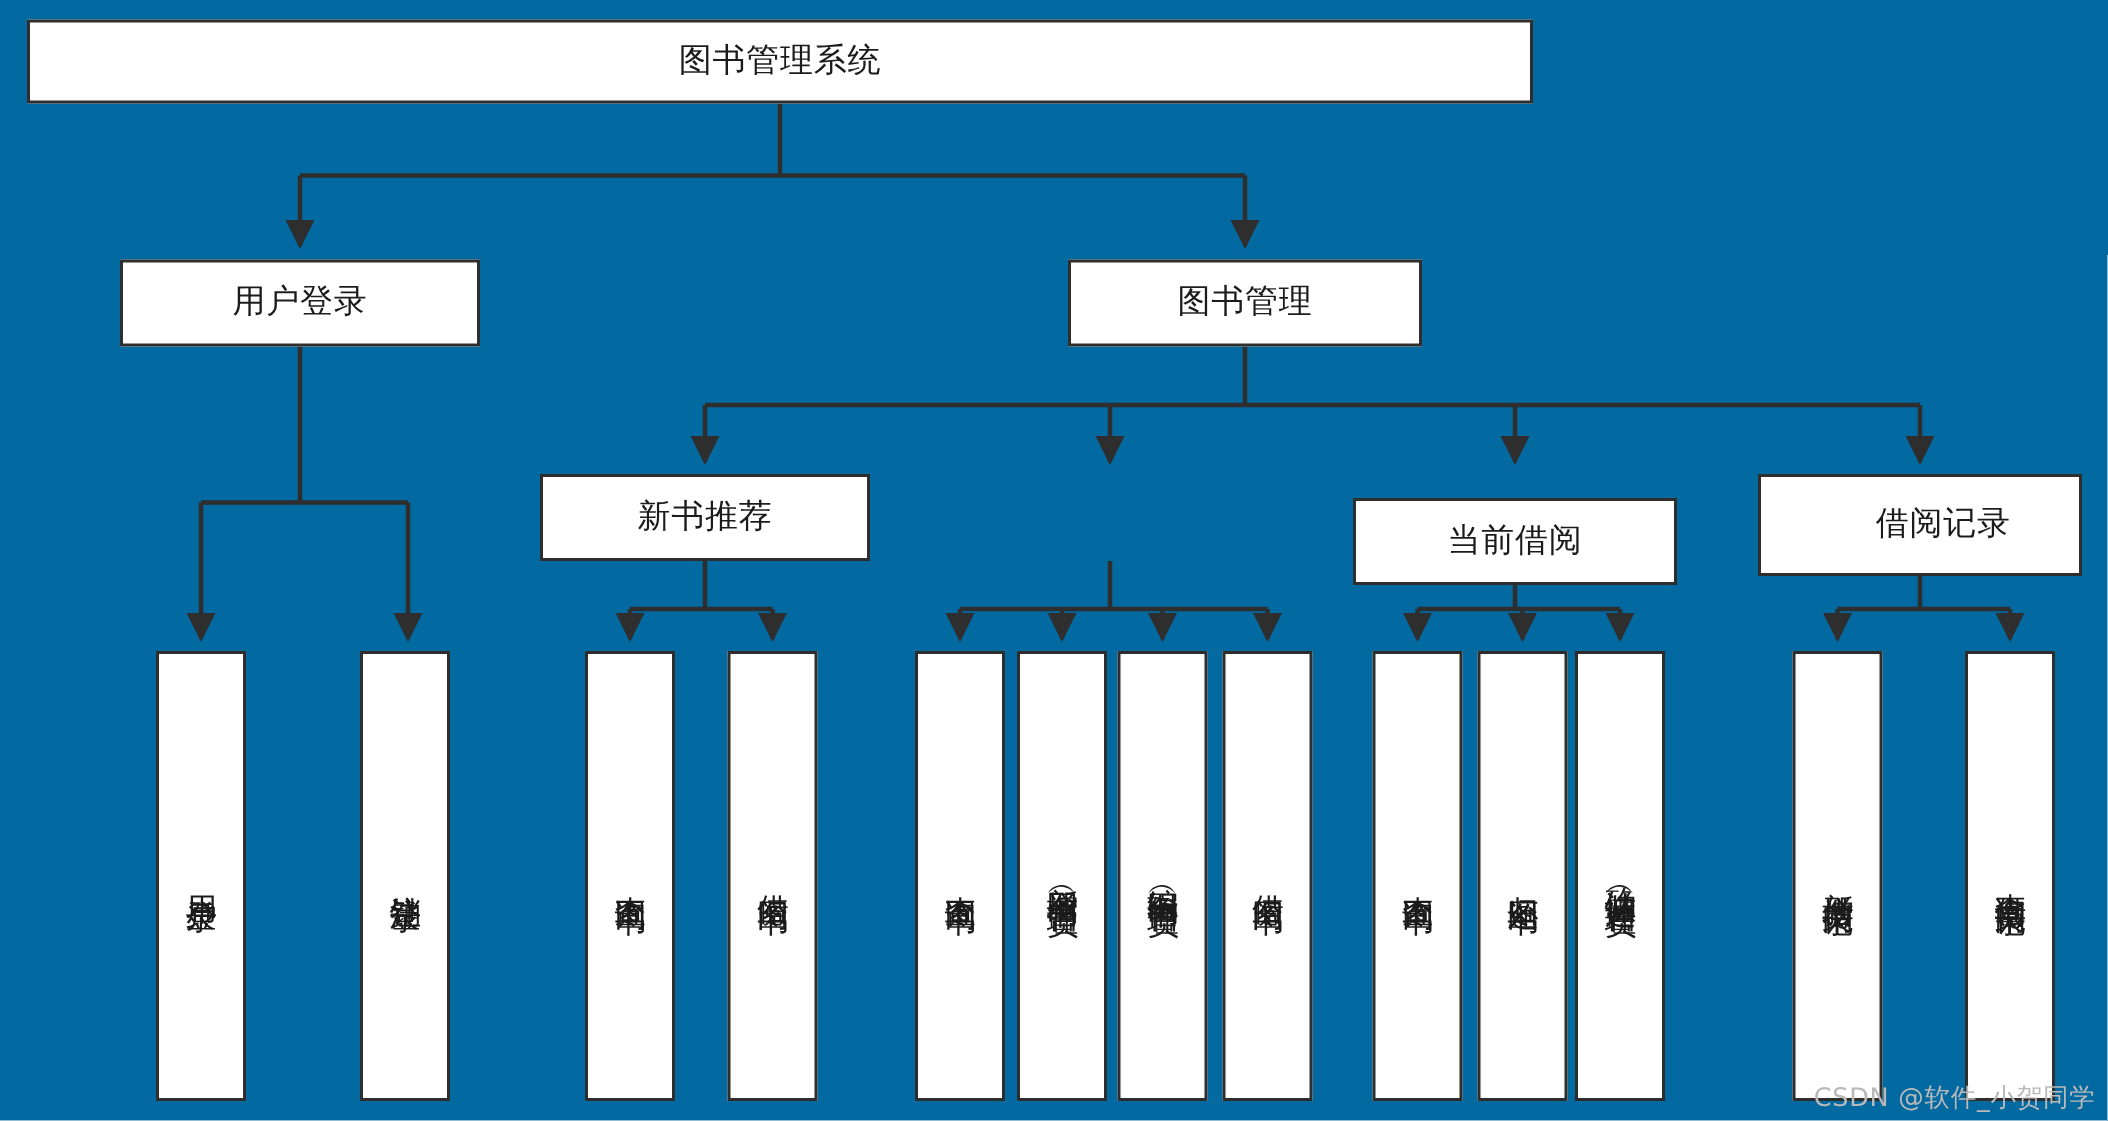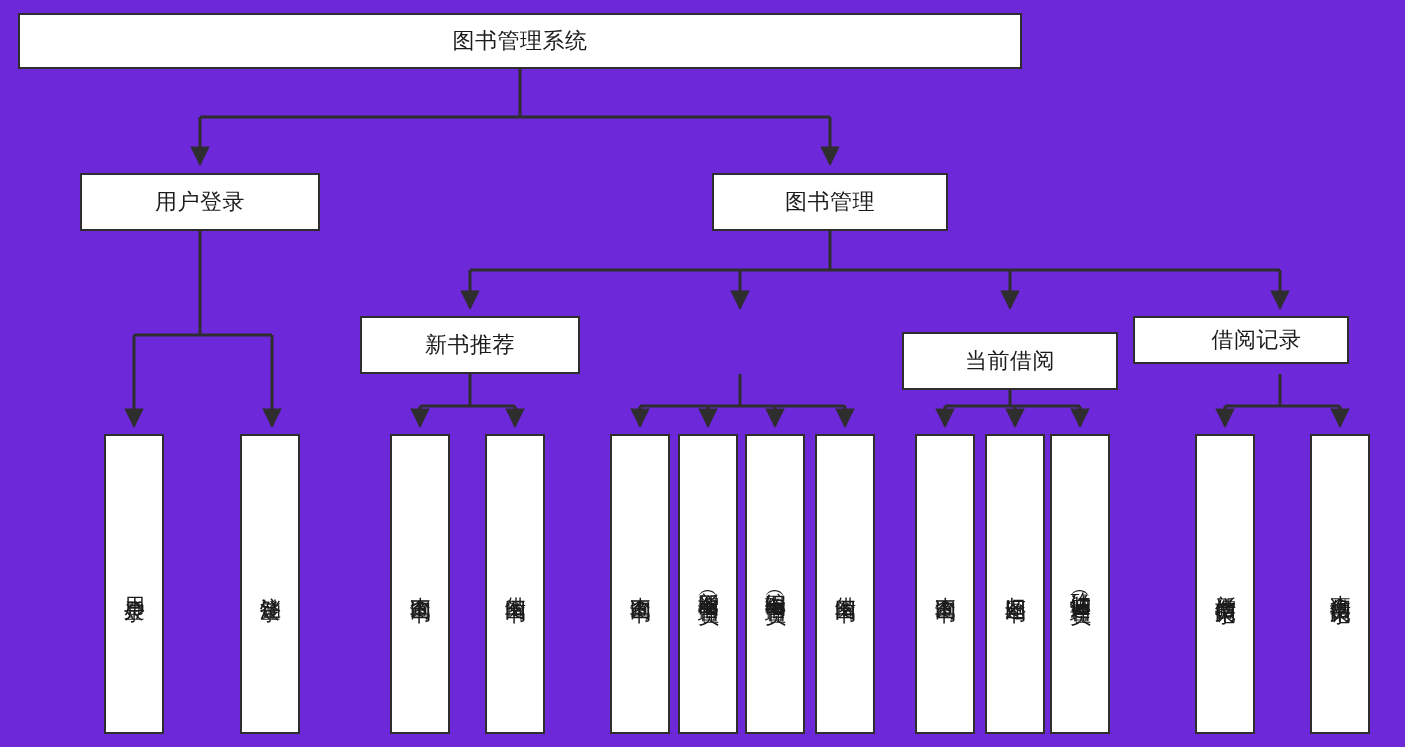--- a/index.html
+++ b/index.html
@@ -7,21 +7,21 @@
     padding: 0;
     background: #ffffff;
   }
   body {
     font-family: "DejaVu Sans", "Liberation Sans", sans-serif;
   }
   #canvas {
     position: relative;
     width: 1405px;
     height: 747px;
-    background: #6d28d9;
+    background: #0369a1;
     overflow: hidden;
   }
   #edges {
     position: absolute;
     left: 0;
     top: 0;
     width: 1405px;
     height: 747px;
     pointer-events: none;
   }
@@ -136,21 +136,21 @@
   <div class="node h" style="left: 712px; top: 173px; width: 236px; height: 58px;">
     <span class="node-label">图书管理</span>
   </div>
 
   <div class="node h" style="left: 360px; top: 316px; width: 220px; height: 58px;">
     <span class="node-label">新书推荐</span>
   </div>
   <div class="node h" style="left: 902px; top: 332px; width: 216px; height: 58px;">
     <span class="node-label">当前借阅</span>
   </div>
-  <div class="node h" style="left: 1133px; top: 316px; width: 216px; height: 48px; padding-left: 31px;">
+  <div class="node h" style="left: 1172px; top: 316px; width: 216px; height: 68px; padding-left: 31px;">
     <span class="node-label">借阅记录</span>
   </div>
 
   <div class="node v" style="left: 104px; top: 434px; width: 60px; height: 300px;">
     <span class="node-label">用户登录</span>
   </div>
   <div class="node v" style="left: 240px; top: 434px; width: 60px; height: 300px;">
     <span class="node-label">注销登录</span>
   </div>
 
@@ -184,13 +184,14 @@
     <span class="node-label">确认归还（管理员）</span>
   </div>
 
   <div class="node v" style="left: 1195px; top: 434px; width: 60px; height: 300px;">
     <span class="node-label">新增借阅记录</span>
   </div>
   <div class="node v" style="left: 1310px; top: 434px; width: 60px; height: 300px;">
     <span class="node-label">查询借阅记录</span>
   </div>
 
+  <div id="watermark">CSDN @软件_小贺同学</div>
 </div>
 
 </body></html>

